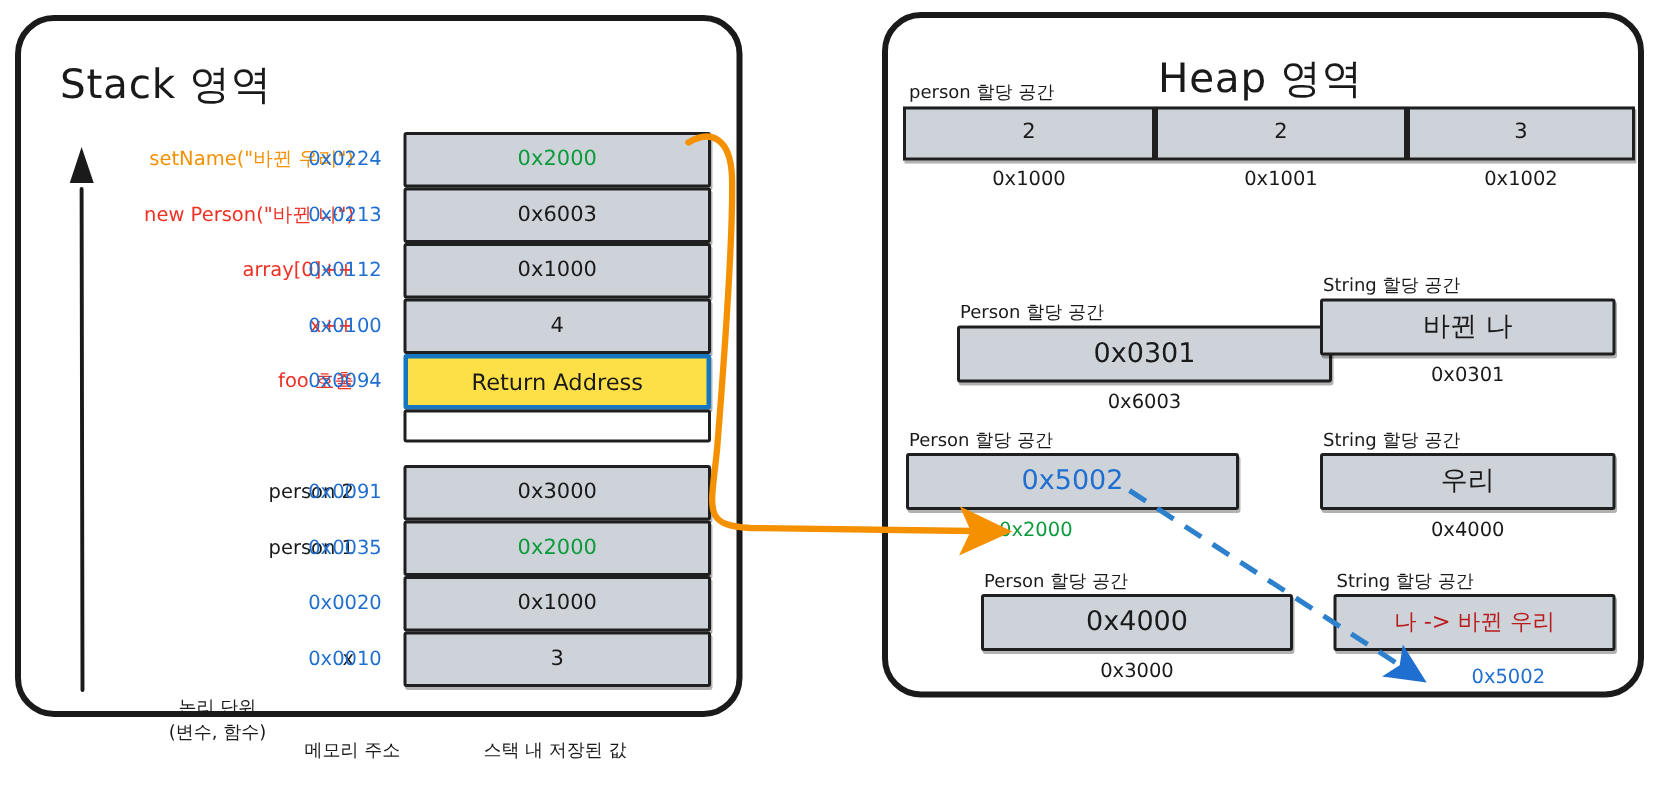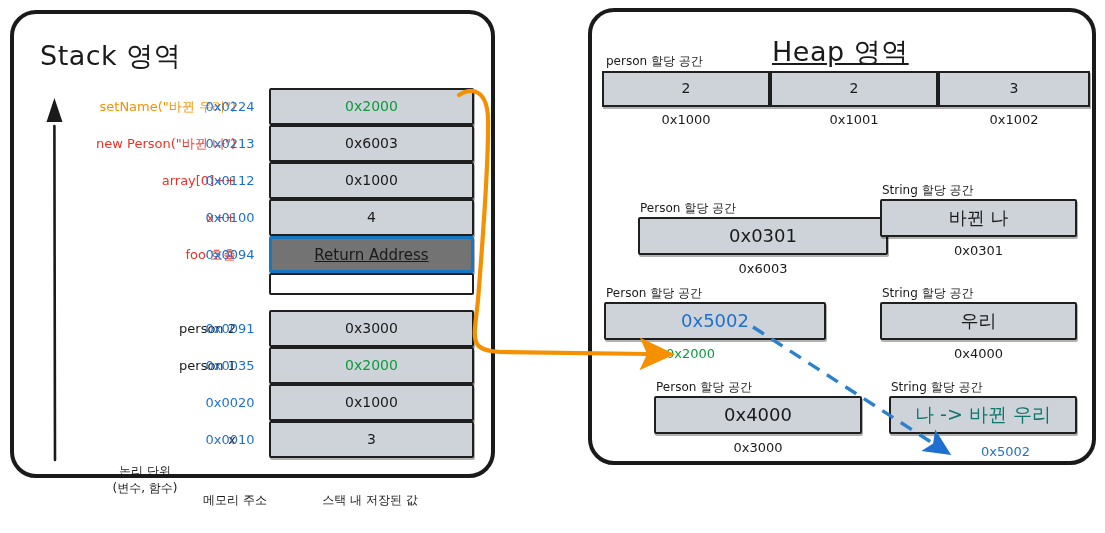--- a/index.html
+++ b/index.html
@@ -33,21 +33,21 @@
   
   .panel-title {
     position: absolute;
     font-family: "DejaVu Sans", sans-serif;
     font-size: 27px;
     color: #1a1a1a;
     letter-spacing: 0.5px;
     white-space: nowrap;
   }
   #stack-title { left: 26px;  top: 24px; }
-  #heap-title  { left: 180px; top: 22px; text-decoration: underline; }
+  #heap-title  { left: 180px; top: 22px; }
 
   
   #stack-growth-arrow {
     position: absolute;
     left: 30px;
     top: 78px;
     width: 22px;
     height: 370px;
   }
 
@@ -90,25 +90,24 @@
     border: 2.5px solid #1f1f1f;
     border-radius: 2px;
     text-align: center;
     line-height: 33px;
     font-size: 14px;
     color: #1a1a1a;
     box-shadow: 1px 2px 0 rgba(0,0,0,0.30);
   }
   .stk-cell.green  { color: #0b9b3c; }
   .stk-cell.retaddr {
-    background: #737373;
+    background: #fde047;
     border-color: #1677c0;
     border-width: 3px;
     font-size: 15px;
-    text-decoration: underline;
   }
   .stk-cell.empty { background: #ffffff; }
 
   
   .legend-col {
     position: absolute;
     font-size: 12px;
     color: #1a1a1a;
     text-align: center;
     line-height: 17px;
@@ -135,21 +134,21 @@
     box-sizing: border-box;
     background: #ced3da;
     border: 2.5px solid #1f1f1f;
     border-radius: 2px;
     text-align: center;
     font-size: 18px;
     color: #1a1a1a;
     box-shadow: 1px 2px 0 rgba(0,0,0,0.30);
   }
   .heap-box.blue   { color: #1f6fd0; }
-  .heap-box.orange { color: #0f766e; font-size: 19px; }
+  .heap-box.orange { color: #b91c1c; font-size: 15px; }
   .heap-addr {
     position: absolute;
     font-size: 13px;
     color: #1a1a1a;
     text-align: center;
     white-space: nowrap;
   }
   .heap-addr.green { color: #0b9b3c; }
   .heap-addr.blue  { color: #1f6fd0; }
 

